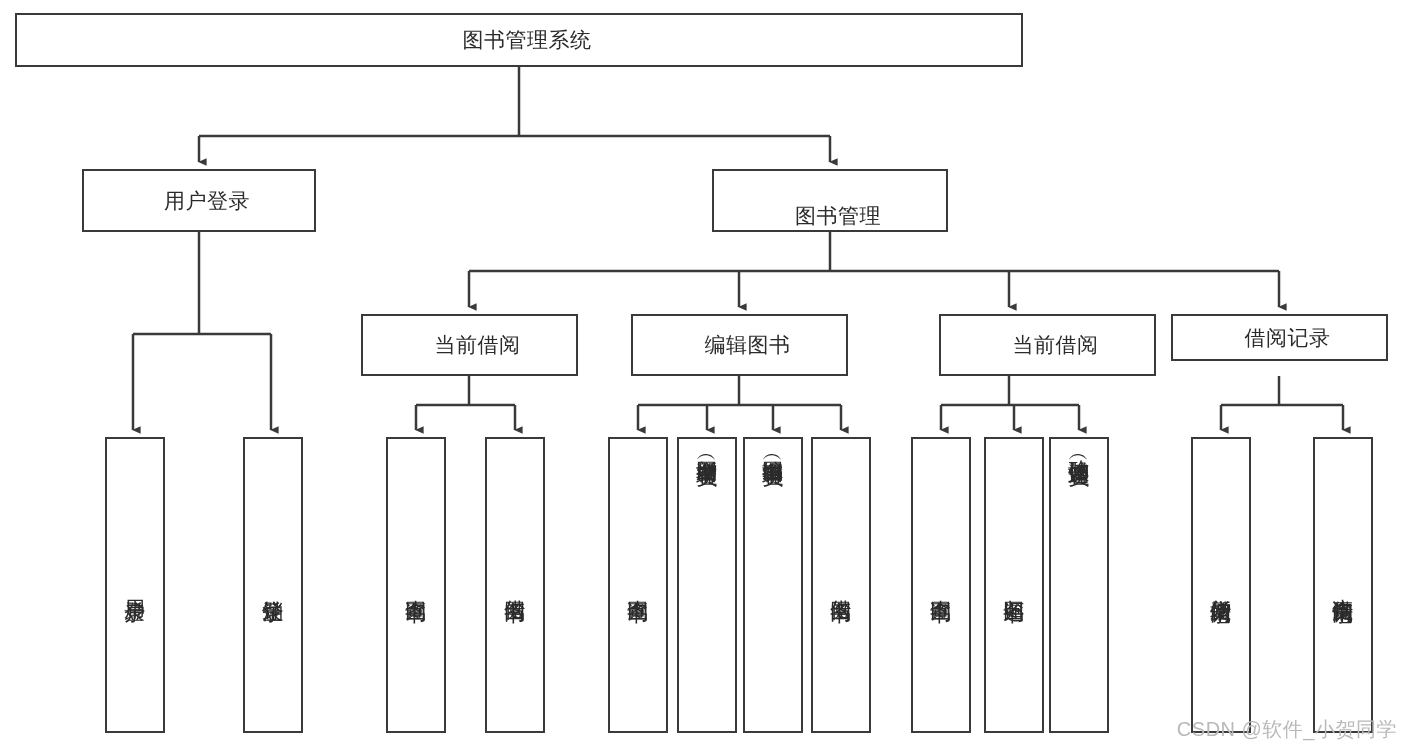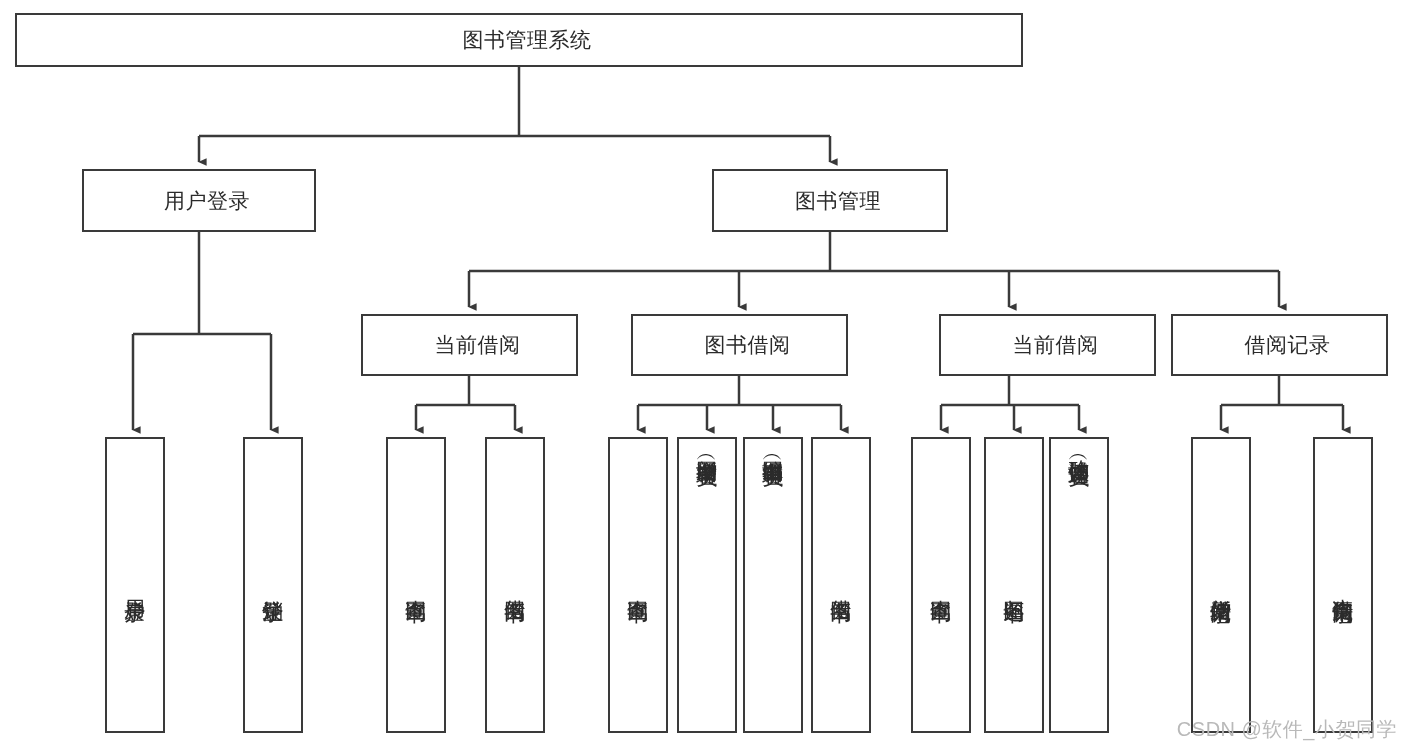--- a/index.html
+++ b/index.html
@@ -126,34 +126,34 @@
     </g>
   </svg>
 
   <div class="node node-h" style="left:15px; top:13px; width:1008px; height:54px;">
     <span>图书管理系统</span>
   </div>
 
   <div class="node node-h" style="left:82px; top:169px; width:234px; height:63px;">
     <span>用户登录</span>
   </div>
-  <div class="node node-h" style="left:712px; top:169px; width:236px; height:63px;">
+  <div class="node node-h" style="left:712px; top:169px; width:236px; height:63px;align-items:flex-end;">
     <span>图书管理</span>
   </div>
 
   <div class="node node-h" style="left:361px; top:314px; width:217px; height:62px;">
     <span>当前借阅</span>
   </div>
   <div class="node node-h" style="left:631px; top:314px; width:217px; height:62px;">
-    <span>图书借阅</span>
+    <span>编辑图书</span>
   </div>
   <div class="node node-h" style="left:901px; top:314px; width:217px; height:62px;margin-left:38px;">
     <span>当前借阅</span>
   </div>
-  <div class="node node-h" style="left:1171px; top:314px; width:217px; height:62px;">
+  <div class="node node-h" style="left:1171px; top:314px; width:217px; height:47px;">
     <span>借阅记录</span>
   </div>
 
   <div class="node node-v short" style="left:105px; top:437px; width:60px; height:296px;">
     <span>用户登录</span>
   </div>
   <div class="node node-v short" style="left:243px; top:437px; width:60px; height:296px;">
     <span>注销登录</span>
   </div>
   <div class="node node-v short" style="left:386px; top:437px; width:60px; height:296px;">

